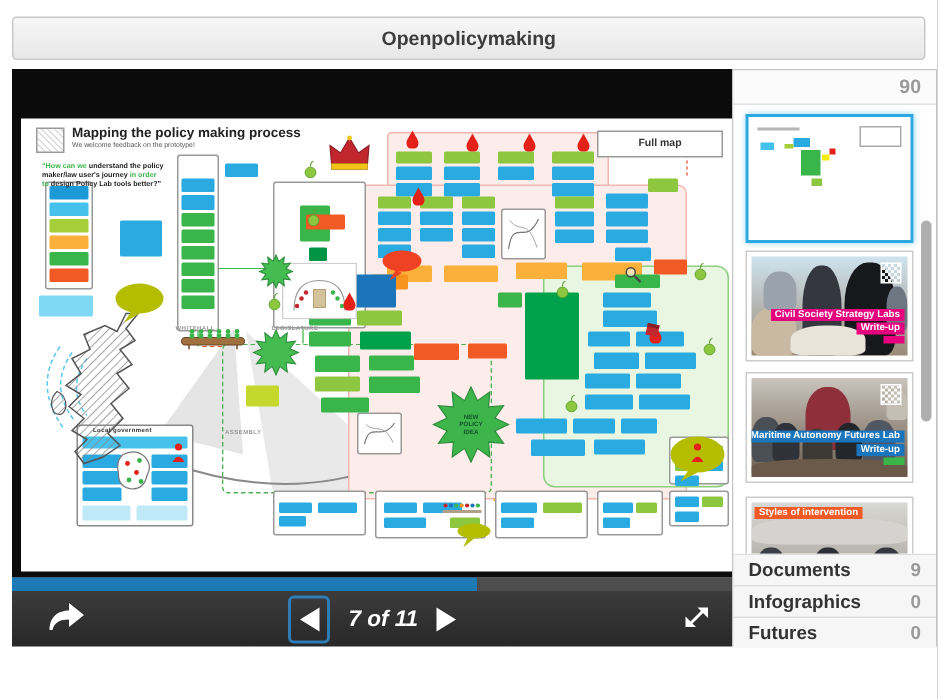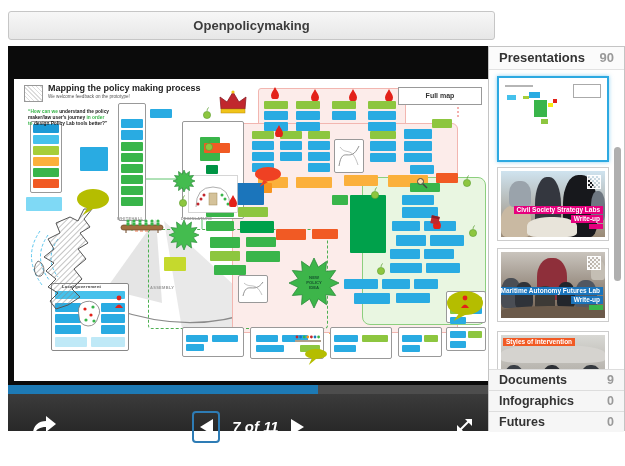--- a/index.html
+++ b/index.html
@@ -1,19 +1,19 @@
 <!DOCTYPE html>
 <html><head>
 <meta charset="utf-8">
 <style>
   html,body{margin:0;padding:0;background:#fff;}
   .page{position:relative;width:625px;height:466px;background:#fff;overflow:hidden;
         font-family:"Liberation Sans",sans-serif;}
   
-  .topbar{position:absolute;left:8px;top:11px;width:487px;height:29px;box-sizing:border-box;
+  .topbar{position:absolute;left:8px;top:11px;width:609px;height:29px;box-sizing:border-box;
           background:linear-gradient(#f7f7f7,#e7e7e7);border:1px solid #c6c6c6;border-radius:3px;}
   .topbar-title{position:absolute;left:0;right:0;top:0;height:27px;line-height:27px;text-align:center;
           font-weight:bold;font-size:13px;color:#3c3c3c;}
   .embed-btn{position:absolute;right:5px;top:3px;height:19px;line-height:19px;padding:0 10px;
           background:linear-gradient(#ffffff,#e9e9e9);border:1px solid #a9a9a9;border-radius:3px;
           font-size:12px;color:#333;cursor:pointer;}
   
   .player{position:absolute;left:8px;top:46px;width:480px;height:339px;background:#0b0b0b;}
   .slide{position:absolute;left:6px;top:33px;width:474px;height:302px;background:#fff;overflow:hidden;}
   .slide svg.underlay{position:absolute;left:0;top:0;z-index:0;}
@@ -28,21 +28,21 @@
   .slide-quote{position:absolute;left:14px;top:30px;width:82px;font-size:4.8px;line-height:6px;
           font-weight:bold;z-index:5;}
   .q-green{color:#39b54a;} .q-dark{color:#222;}
   .fullmap-btn{position:absolute;left:384px;top:8px;width:82px;height:16px;line-height:16px;z-index:6;
           background:#fff;border:1px solid #999;text-align:center;font-size:7px;font-weight:bold;color:#333;}
   
   .controlbar{position:absolute;left:8px;top:385px;width:480px;height:46px;
           background:linear-gradient(#404040,#282828);}
   .progress{position:absolute;left:0;top:0;width:100%;height:9px;background:#4d4d4d;}
   .progress-fill{height:9px;background:#1d7ab5;}
-  .controls{position:absolute;left:0;top:23px;width:100%;height:37px;}
+  .controls{position:absolute;left:0;top:9px;width:100%;height:37px;}
   .share-btn{position:absolute;left:22px;top:6px;cursor:pointer;}
   .fs-btn{position:absolute;right:14px;top:8px;cursor:pointer;}
   .nav-center{position:absolute;left:0;right:0;top:0;height:37px;display:flex;align-items:center;justify-content:center;}
   .prev-ring{width:24px;height:28px;border:2px solid #2e7cb5;border-radius:4px;display:flex;
           align-items:center;justify-content:center;cursor:pointer;}
   .tri-left{width:0;height:0;border-top:8px solid transparent;border-bottom:8px solid transparent;
           border-right:13px solid #fff;}
   .tri-right{width:0;height:0;border-top:8px solid transparent;border-bottom:8px solid transparent;
           border-left:13px solid #fff;margin-left:12px;cursor:pointer;}
   .pos-label{color:#fff;font-size:15px;font-style:italic;font-weight:bold;margin-left:12px;}
@@ -434,21 +434,20 @@
           <polygon points="2,9 2,16 9,16" fill="#fff"></polygon>
         </svg>
       </div>
     </div>
   </div>
 
 
   <div class="sidebar">
     <div class="sb-header">
       <span class="cnt">90</span>
-      <span>Presentations</span>
     </div>
     <div class="thumbs">
       <div class="scroll-thumb"></div>
     <div class="thumb sel" style="top: 6px;">
           <div class="mini">
             <div style="position: absolute; left: 4px; top: 5px; width: 28px; height: 2px; background: rgb(181, 181, 181);"></div>
             <div style="position: absolute; left: 72px; top: 4px; width: 26px; height: 12px; background: rgb(255, 255, 255); border: 1px solid rgb(170, 170, 170);"></div>
             <div style="position: absolute; left: 6px; top: 15px; width: 9px; height: 5px; background: rgb(69, 193, 236);"></div>
             <div style="position: absolute; left: 28px; top: 12px; width: 11px; height: 6px; background: rgb(41, 171, 226);"></div>
             <div style="position: absolute; left: 22px; top: 16px; width: 6px; height: 3px; background: rgb(166, 206, 57);"></div>

